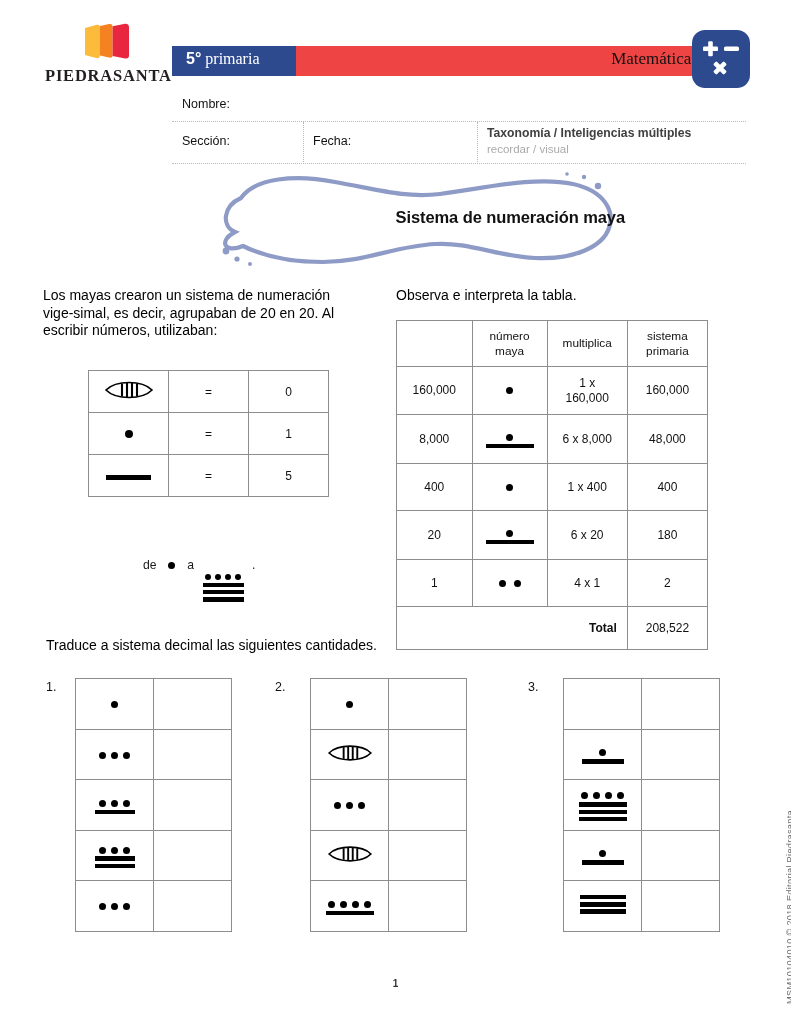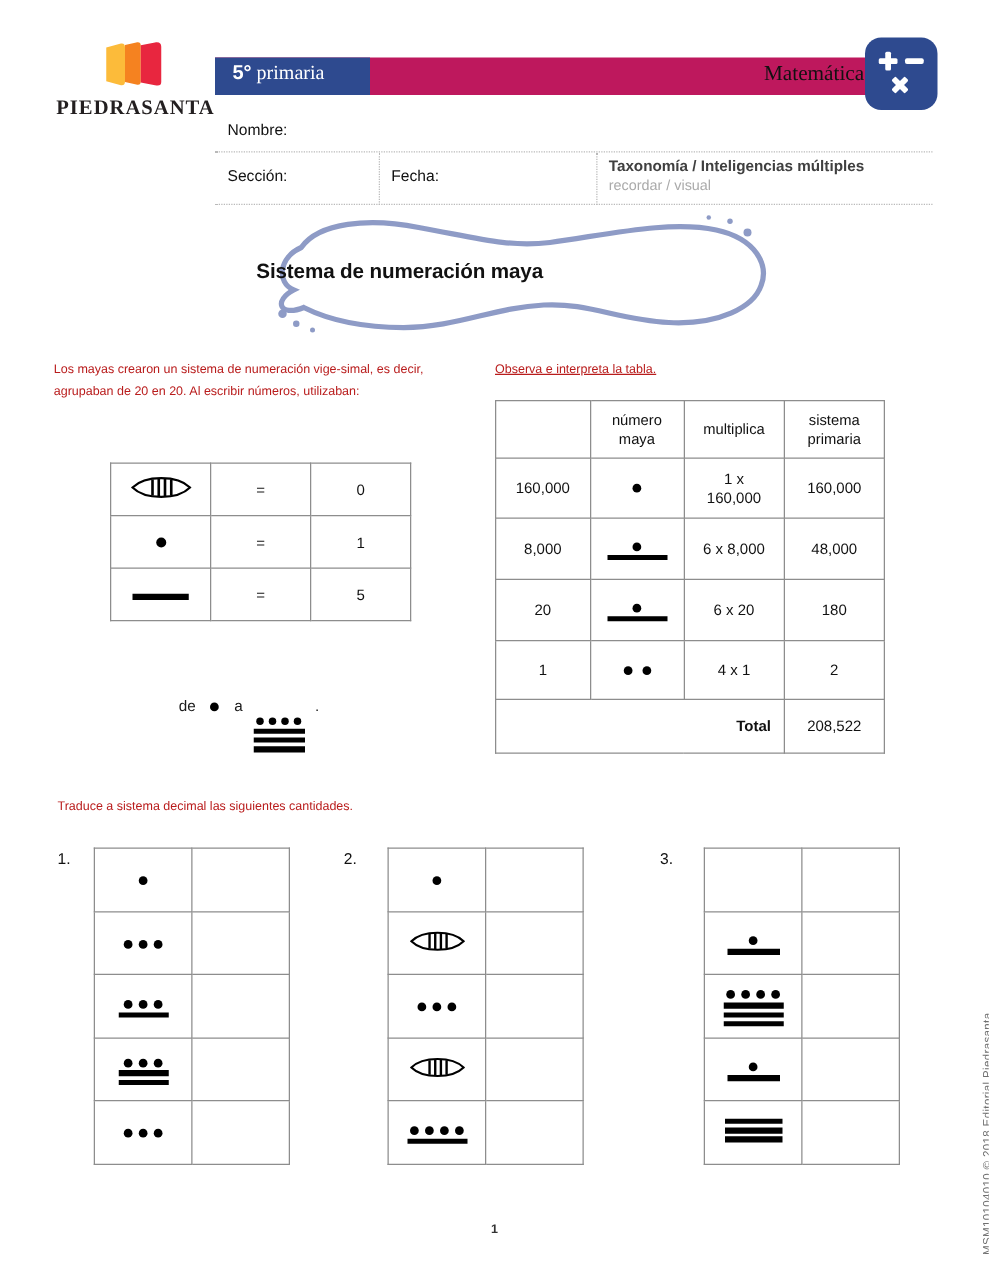--- a/index.html
+++ b/index.html
@@ -14,51 +14,51 @@
     overflow: hidden;
   }
   .page {
     position: absolute; inset: 0;
     background: #fff;
   }
 
   
   .header { position: absolute; left: 0; top: 0; width: 791px; height: 170px; }
 
-  .logo-wrap { position: absolute; left: 45px; top: 32px; width: 125px; text-align: center; }
+  .logo-wrap { position: absolute; left: 45px; top: 22px; width: 125px; text-align: center; }
   .logo-book { position: relative; width: 58px; height: 40px; margin: 0 auto 4px auto; }
   .logo-name { font-family: "Liberation Serif", serif; font-weight: bold; font-size: 16.5px;
     letter-spacing: 0.8px; color: #231f20; }
 
-  .grade-bar { position: absolute; left: 172px; top: 46px; width: 574px; height: 30px; background: #be185d; }
+  .grade-bar { position: absolute; left: 172px; top: 46px; width: 574px; height: 30px; background: #ef4444; }
   .grade-chip { position: absolute; left: 0; top: 0; width: 124px; height: 30px; background: #2e4a8f; }
   .grade-chip-text { position: absolute; left: 14px; top: 4px; color: #fff; font-size: 16px;
     font-family: "Liberation Serif", serif; }
   .grade-chip-text b { font-family: "Liberation Sans", sans-serif; font-weight: bold; font-size: 16px; }
   .subject { position: absolute; right: 48px; top: 3px; color: #111; font-size: 17px;
     font-family: "Liberation Serif", serif; }
 
   .math-icon { position: absolute; left: 692px; top: 30px; width: 58px; height: 58px;
     background: #2e4a8f; border-radius: 13px; }
   .math-icon svg { position: absolute; left: 0; top: 0; }
 
   .fieldrow { position: absolute; font-size: 12.5px; color: #111; text-align: center; }
   .dotline { position: absolute; border-top: 1.6px dotted #b9b9b9; }
   .dotvert { position: absolute; border-left: 1.6px dotted #b9b9b9; }
 
   .tax-main { position: absolute; left: 487px; top: 126px; font-size: 12.2px; font-weight: bold; color: #404040; }
   .tax-sub  { position: absolute; left: 487px; top: 143px; font-size: 11.5px; color: #aaaaaa; text-align: center; }
 
   
   .blob { position: absolute; left: 205px; top: 168px; width: 420px; height: 104px; }
-  .blob-title { position: absolute; left: 0; top: 40px; width: 420px; text-align: left;
+  .blob-title { position: absolute; left: 0; top: 40px; width: 420px; text-align: right;
     font-size: 16.5px; font-weight: bold; color: #111; letter-spacing: -0.1px; }
 
   
-  .para { position: absolute; font-size: 10px; line-height: 17.6px; color: #b91c1c; }
+  .para { position: absolute; font-size: 14px; line-height: 17.6px; color: #000000; }
 
   
   table.grid { border-collapse: collapse; position: absolute; }
   table.grid td { border: 1px solid #8d8d8d; font-size: 12px; color: #111; text-align: center;
     vertical-align: middle; }
 
   .symtable td { height: 39px; }
   .symtable td.c1 { width: 77px; }
   .symtable td.c2 { width: 77px; }
   .symtable td.c3 { width: 77px; }
@@ -204,21 +204,21 @@
     <span>a</span>
     <span class="maya" style="margin:0 5px; vertical-align:-11px;">
       <span class="mrow"><span class="dot sm"></span><span class="dot sm"></span><span class="dot sm"></span><span class="dot sm"></span></span>
       <span class="bar" style="width:41px;"></span>
       <span class="bar" style="width:41px;"></span>
       <span class="bar" style="width:41px;"></span>
     </span>
     <span>.</span>
   </div>
 
-  <div class="para" style="left:396px; top:287px; width:320px;text-decoration:underline;">Observa e interpreta la tabla.</div>
+  <div class="para" style="left:396px; top:287px; width:320px;">Observa e interpreta la tabla.</div>
 
   <table class="grid bigtable" style="left:396px; top:320px; width:312px;">
     <tbody>
         <tr>
       <td class="h" style="width:76px; height:37px;"></td>
       <td class="h" style="width:72px;">
         <div>número</div>
         <div>maya</div>
       </td>
       <td class="h" style="width:80px;">multiplica</td>
@@ -244,20 +244,28 @@
       <td style="height:40px;">8,000</td>
       <td>
         <span class="maya">
           <span class="mrow"><span class="dot"></span></span><span class="bar" style="width:48px;"></span>
         </span>
       </td>
       <td>6 x 8,000</td>
       <td>48,000</td>
     </tr>
 
+    <tr>
+      <td style="height:38px;">400</td>
+      <td>
+        <span class="maya"><span class="mrow"><span class="dot"></span></span></span>
+      </td>
+      <td>1 x 400</td>
+      <td>400</td>
+    </tr>
 
     <tr>
       <td style="height:40px;">20</td>
       <td>
         <span class="maya">
           <span class="mrow"><span class="dot"></span></span><span class="bar" style="width:48px;"></span>
         </span>
       </td>
       <td>6  x 20</td>
       <td>180</td>

